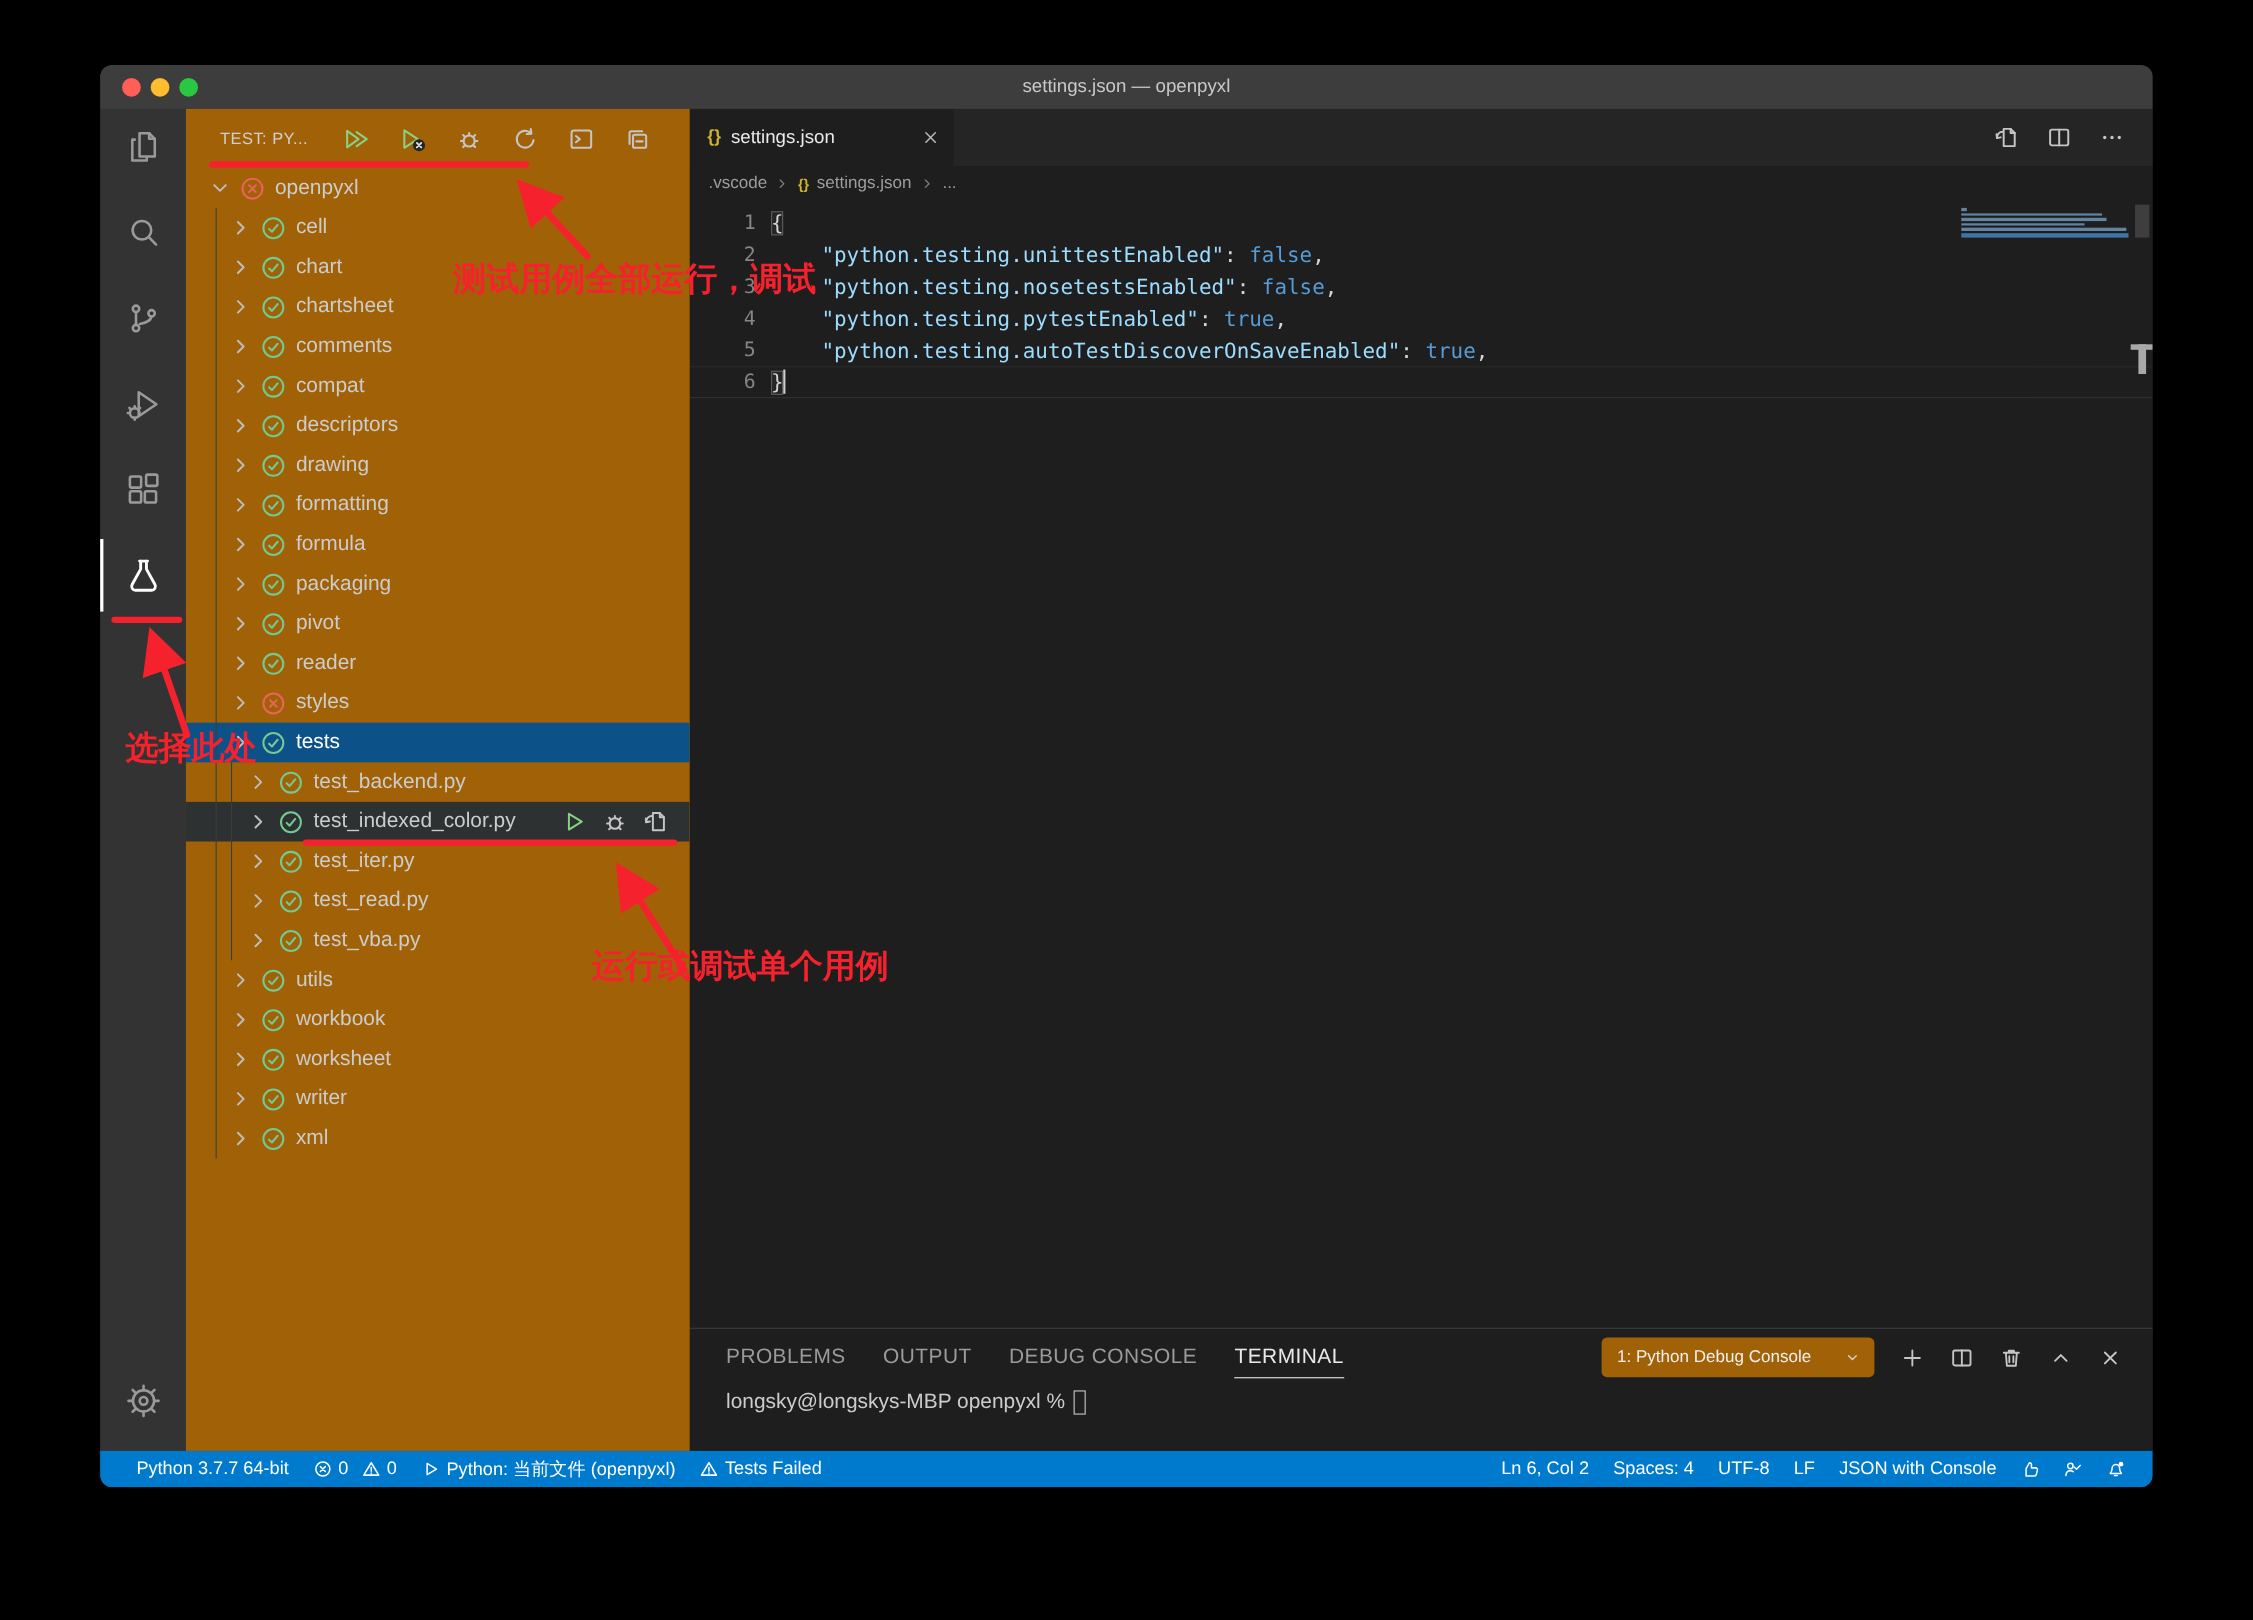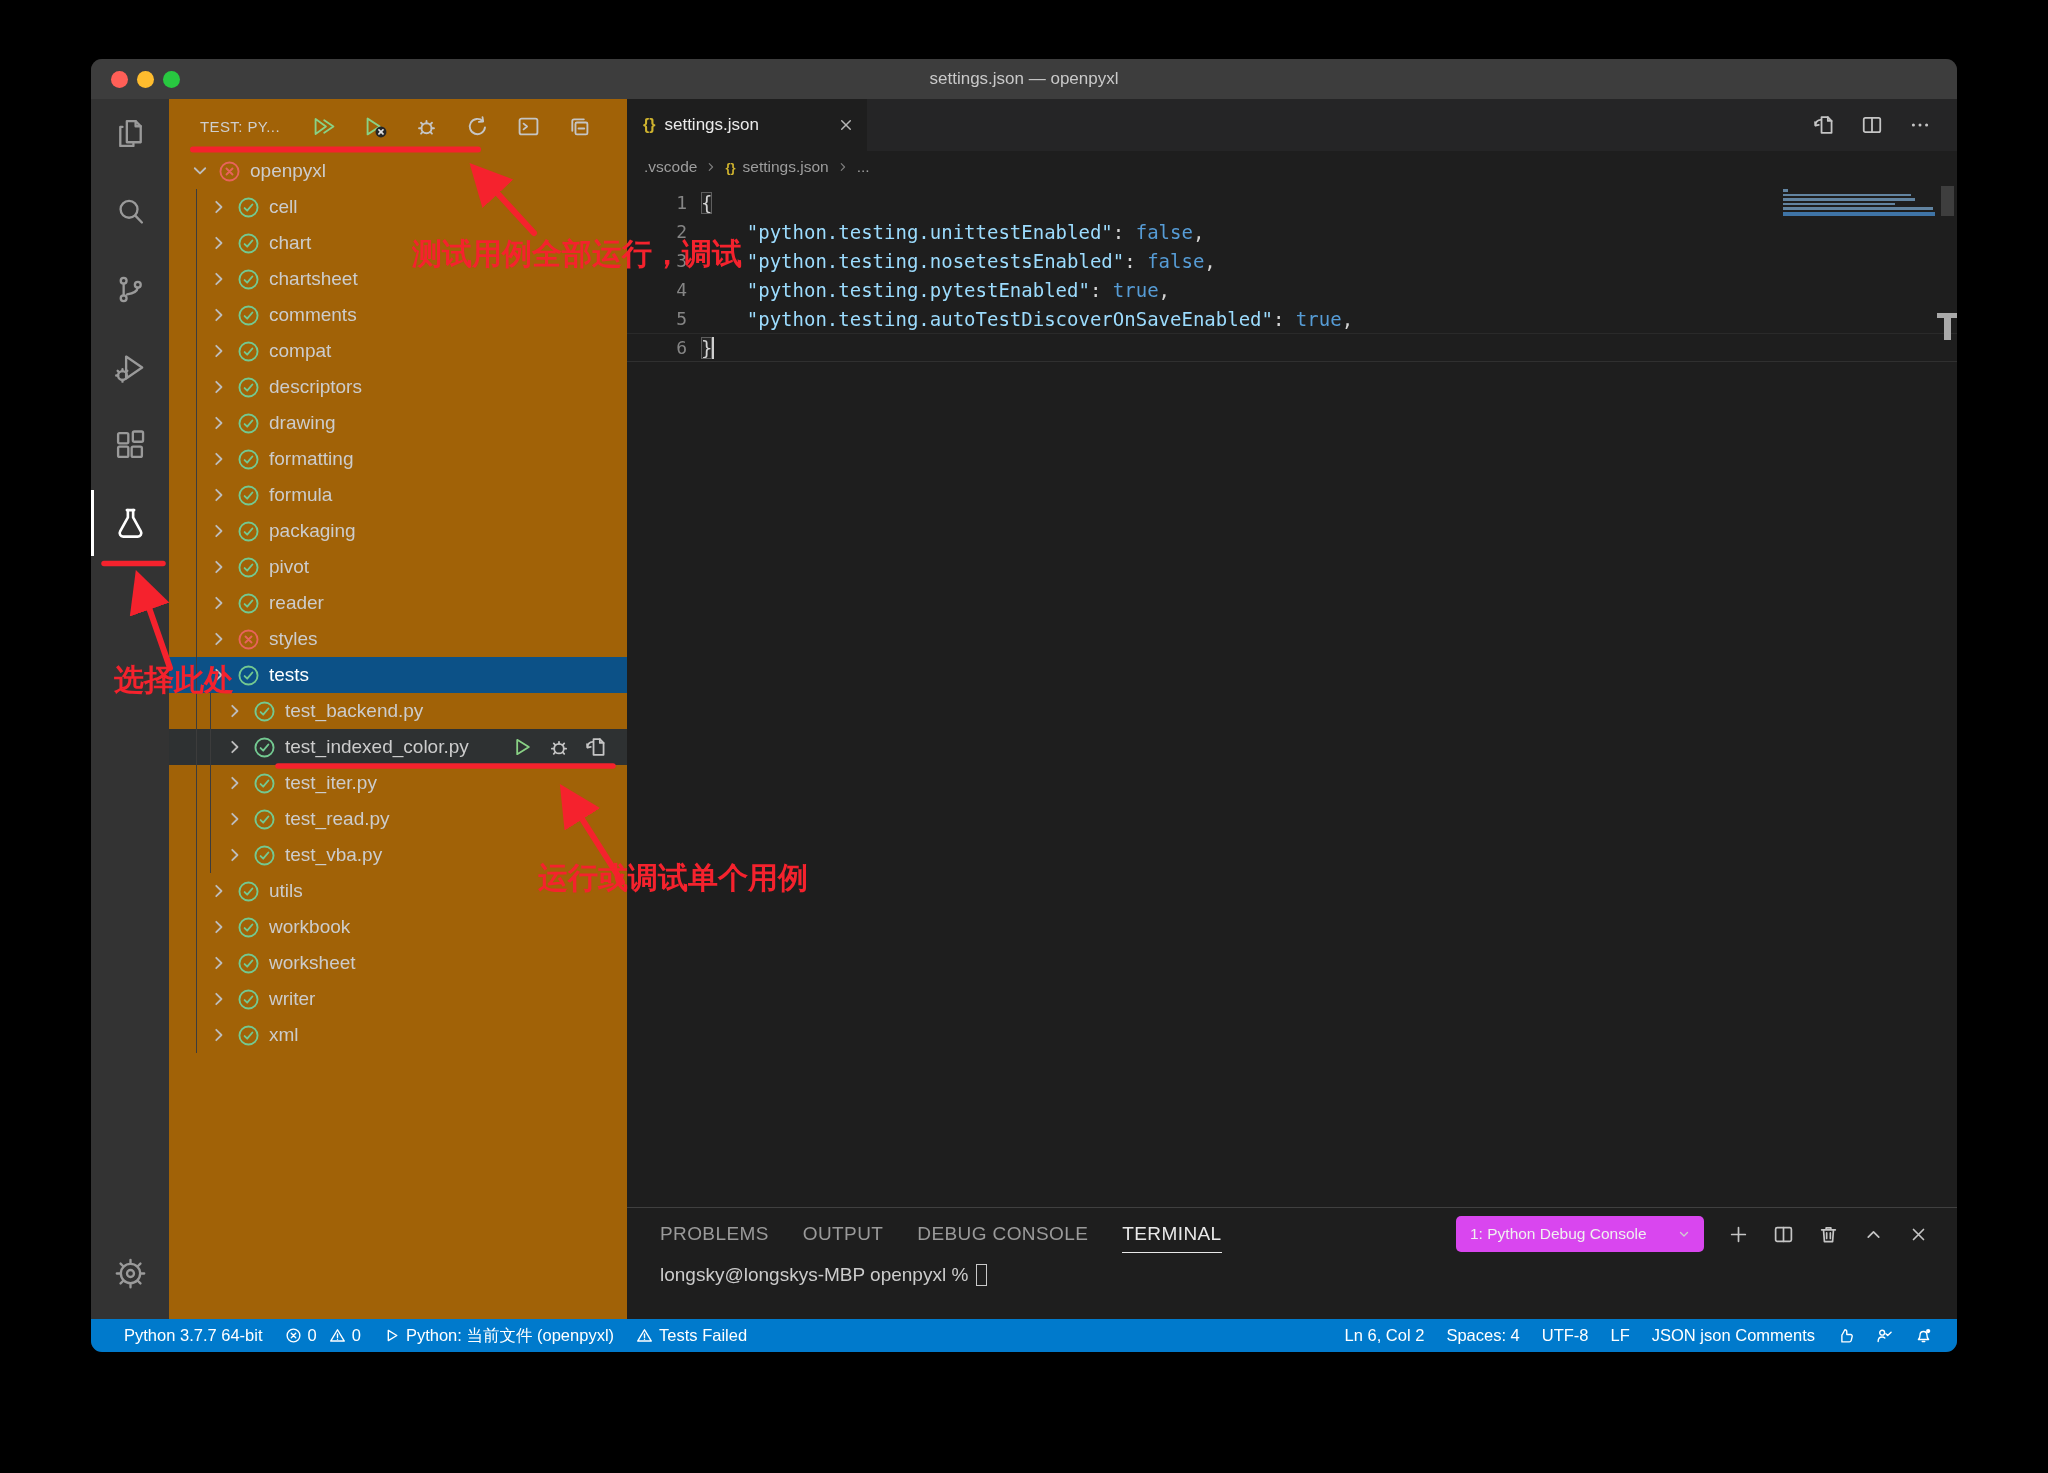--- a/index.html
+++ b/index.html
@@ -75,21 +75,21 @@
   .vscroll{position:absolute;top:3px;right:3px;width:13px;height:30px;background:#5a5a5a;opacity:.55;}
   .tmark-h{position:absolute;top:130px;right:0;width:20px;height:5px;background:#a9a9a9;}
   .tmark-v{position:absolute;top:130px;right:6px;width:7px;height:27px;background:#a9a9a9;}
   
   .panel{flex:0 0 111px;border-top:1px solid rgba(128,128,128,.35);display:flex;flex-direction:column;background:#1e1e1e;}
   .ptabs-row{height:52px;display:flex;align-items:center;padding:0 28px 0 33px;gap:34px;}
   .ptab{font-size:19px;letter-spacing:.4px;color:#9a9a9a;position:relative;height:100%;display:flex;align-items:center;}
   .ptab.active{color:#e9e9e9;}
   .ptab.active::after{content:"";position:absolute;left:0;right:0;bottom:7px;height:1.5px;background:#e9e9e9;}
   .pright{margin-left:auto;display:flex;align-items:center;gap:24px;}
-  .dropdown{height:36px;min-width:248px;background:#d946ef;border-radius:5px;display:flex;align-items:center;
+  .dropdown{height:36px;min-width:248px;background:#a16207;border-radius:5px;display:flex;align-items:center;
             padding:0 12px 0 14px;color:#f0f0f0;font-size:15.5px;gap:10px;box-sizing:border-box;justify-content:flex-end;}
   .dd-chev{margin-left:auto;color:#cfcfcf;}
   .dd-chev svg{width:16px;height:16px;display:block;}
   .pn-acts{display:flex;gap:24px;color:#cfcfcf;align-items:center;}
   .pn-acts .hicon svg{width:21px;height:21px;}
   .termline{padding-left:33px;font-family:Liberation Sans, sans-serif;font-size:19px;color:#cccccc;
             display:flex;align-items:center;margin-top:4px;}
   .tcursor{width:11px;height:22px;border:1.2px solid #c9c9c9;margin-left:8px;display:inline-block;box-sizing:border-box;}
   
   .statusbar{flex:0 0 33px;background:#007acc;display:flex;align-items:center;color:#fff;
@@ -787,21 +787,21 @@
         <div class="sitem">
             <span>Spaces: 4</span>
           </div>
         <div class="sitem">
             <span>UTF-8</span>
           </div>
         <div class="sitem">
             <span>LF</span>
           </div>
         <div class="sitem">
-            <span>JSON json Comments</span>
+            <span>JSON with Console</span>
           </div>
         <div class="sitem">
             <span class="si">
               <svg viewBox="0 0 16 16" fill="none" stroke="currentColor" stroke-width="1.3" stroke-linecap="round" stroke-linejoin="round">
                 <path d="M4.6 7.4v6.2M4.6 7.8l2.8-5.2c1 0 1.8.8 1.8 1.8v2.6h3.6c1 0 1.7 1 1.5 1.9l-.9 3.7c-.2.8-1 1.4-1.8 1.4H4.6"></path>
               </svg>
             </span>
           </div>
         <div class="sitem">
             <span class="si">

